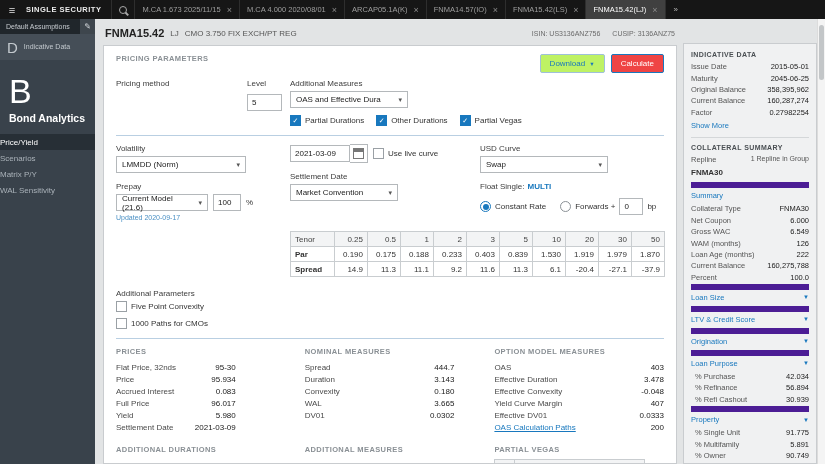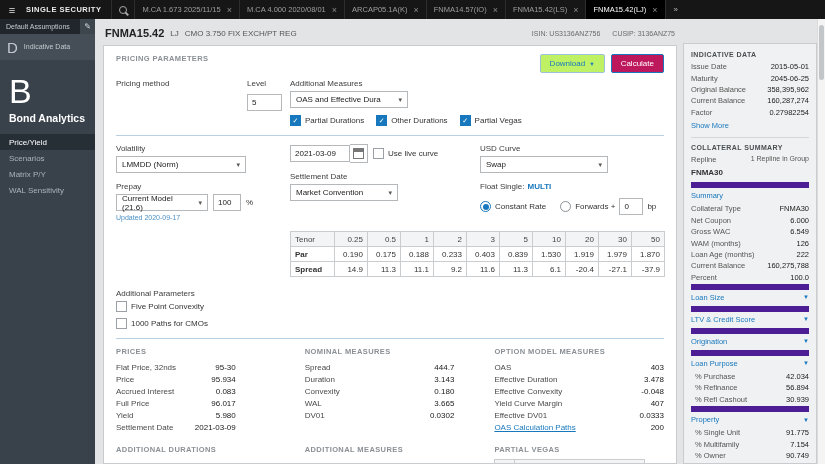--- a/index.html
+++ b/index.html
@@ -9,57 +9,57 @@
 
   
   .topbar{height:19px;background:#161616;display:flex;align-items:stretch;flex-shrink:0;color:#b9b9b9;}
   .menu-btn{width:24px;display:flex;align-items:center;justify-content:center;color:#e5e5e5;font-size:11px;cursor:pointer;}
   .app-label{display:flex;align-items:center;padding:0 10px 0 2px;font-size:7.5px;font-weight:bold;letter-spacing:.5px;color:#ececec;white-space:nowrap;}
   .search-btn{width:22px;display:flex;align-items:center;justify-content:center;border-left:1px solid #2e2e2e;cursor:pointer;}
   .search-icon{width:6px;height:6px;border:1.5px solid #a8a8a8;border-radius:50%;position:relative;display:inline-block;}
   .search-icon::after{content:"";position:absolute;width:4px;height:1.5px;background:#a8a8a8;transform:rotate(45deg);right:-3px;bottom:-2px;}
   .tabs{display:flex;}
   .tab{display:flex;align-items:center;gap:6px;padding:0 7px;border-left:1px solid #2e2e2e;font-size:7.5px;white-space:nowrap;color:#9f9f9f;cursor:pointer;}
-  .tab.active{background:#000000;color:#fff;}
+  .tab.active{background:#404040;color:#fff;}
   .tab-close{color:#8a8a8a;font-size:9px;}
   .overflow-btn{display:flex;align-items:center;padding:0 8px;border-left:1px solid #2e2e2e;font-size:8px;color:#b5b5b5;cursor:pointer;}
   .topbar-spacer{flex:1;}
 
   
   .main{flex:1;display:flex;min-height:0;}
 
   
   .left-col{width:95px;flex-shrink:0;display:flex;flex-direction:column;}
   .assumptions{height:15px;background:#20262b;color:#c6cbd0;font-size:7px;display:flex;align-items:center;justify-content:space-between;padding-left:6px;flex-shrink:0;}
   .pencil-btn{width:15px;height:15px;background:#3e464d;color:#cdd2d6;display:flex;align-items:center;justify-content:center;font-size:8px;cursor:pointer;}
   .sidebar{flex:1;background:#39424b;display:flex;flex-direction:column;}
   .indic-item{height:26px;background:#454e57;display:flex;align-items:center;gap:6px;padding:0 7px;cursor:pointer;flex-shrink:0;}
   .indic-letter{font-size:15px;color:#c3c9ce;}
   .indic-label{font-size:7px;color:#c3c9ce;line-height:1.1;}
   .app-letter{font-size:34px;color:#fff;padding:14px 0 0 9px;line-height:1;}
   .app-name{font-size:10.5px;color:#fff;font-weight:bold;padding:4px 0 10px 9px;}
-  .menu-item{height:16px;display:flex;align-items:center;padding-left:9px;font-size:8px;color:#aab2b9;cursor:pointer;}
+  .menu-item{height:16px;display:flex;align-items:center;font-size:8px;color:#aab2b9;cursor:pointer;}
   .menu-item.active{background:#272f36;color:#fff;}
 
   
   .center-col{flex:1;min-width:0;display:flex;flex-direction:column;padding:0 6px 0 8px;}
   .sec-header{height:24px;display:flex;align-items:center;gap:6px;padding:2px 2px 0;flex-shrink:0;}
   .sec-name{font-size:11px;font-weight:bold;color:#222;}
   .sec-tranche{font-size:8px;color:#555;}
   .sec-desc{font-size:8px;color:#555;}
   .sec-ids{margin-left:auto;font-size:7px;color:#6b6b6b;display:flex;gap:12px;white-space:nowrap;}
   .card{flex:1;background:#fff;border:1px solid #c9cccf;overflow:hidden;padding:8px 12px;}
 
   .section-title{font-size:7.5px;color:#8a9095;letter-spacing:.4px;font-weight:bold;}
   .row{display:flex;}
   .sb{justify-content:space-between;align-items:flex-start;}
   .btns{display:flex;gap:6px;}
   .btn{height:17px;display:flex;align-items:center;font-size:8px;padding:0 9px;border-radius:2px;cursor:pointer;gap:4px;}
   .btn.outline{border:1px solid #9fc0da;color:#1878be;background:#bef264;}
-  .btn.primary{background:#be185d;color:#fff;border:1px solid #1878be;}
+  .btn.primary{background:#ef4444;color:#fff;border:1px solid #1878be;}
   .caret{font-size:5.5px;}
 
   .flabel{font-size:8px;color:#3c3c3c;margin-bottom:3px;}
   .select{height:17px;border:1px solid #b4b8bb;background:#fff;display:flex;align-items:center;justify-content:space-between;gap:4px;padding:0 5px;font-size:8px;color:#222;cursor:pointer;box-sizing:border-box;}
   .select::after{content:"▾";font-size:7px;color:#555;}
   .input{height:17px;border:1px solid #b4b8bb;background:#fff;font-size:8px;color:#222;padding:0 4px;box-sizing:border-box;font-family:inherit;}
 
   .fields{display:flex;margin-top:6px;}
   .f-pm{width:120px;margin-right:11px;}
   .f-level{width:35px;margin-right:8px;}
@@ -669,21 +669,21 @@
         </div>
         <div>
 
             <div class="rkv sub">
               <span class="rkv-l">% Single Unit</span>
               <span class="rkv-v">91.775</span>
             </div>
 
             <div class="rkv sub">
               <span class="rkv-l">% Multifamily</span>
-              <span class="rkv-v">7.154</span>
+              <span class="rkv-v">5.891</span>
             </div>
 
             <div class="rkv sub">
               <span class="rkv-l">% Owner</span>
               <span class="rkv-v">90.749</span>
             </div>
 
             <div class="rkv sub">
               <span class="rkv-l">% 2nd Home</span>
               <span class="rkv-v">3.235</span>

